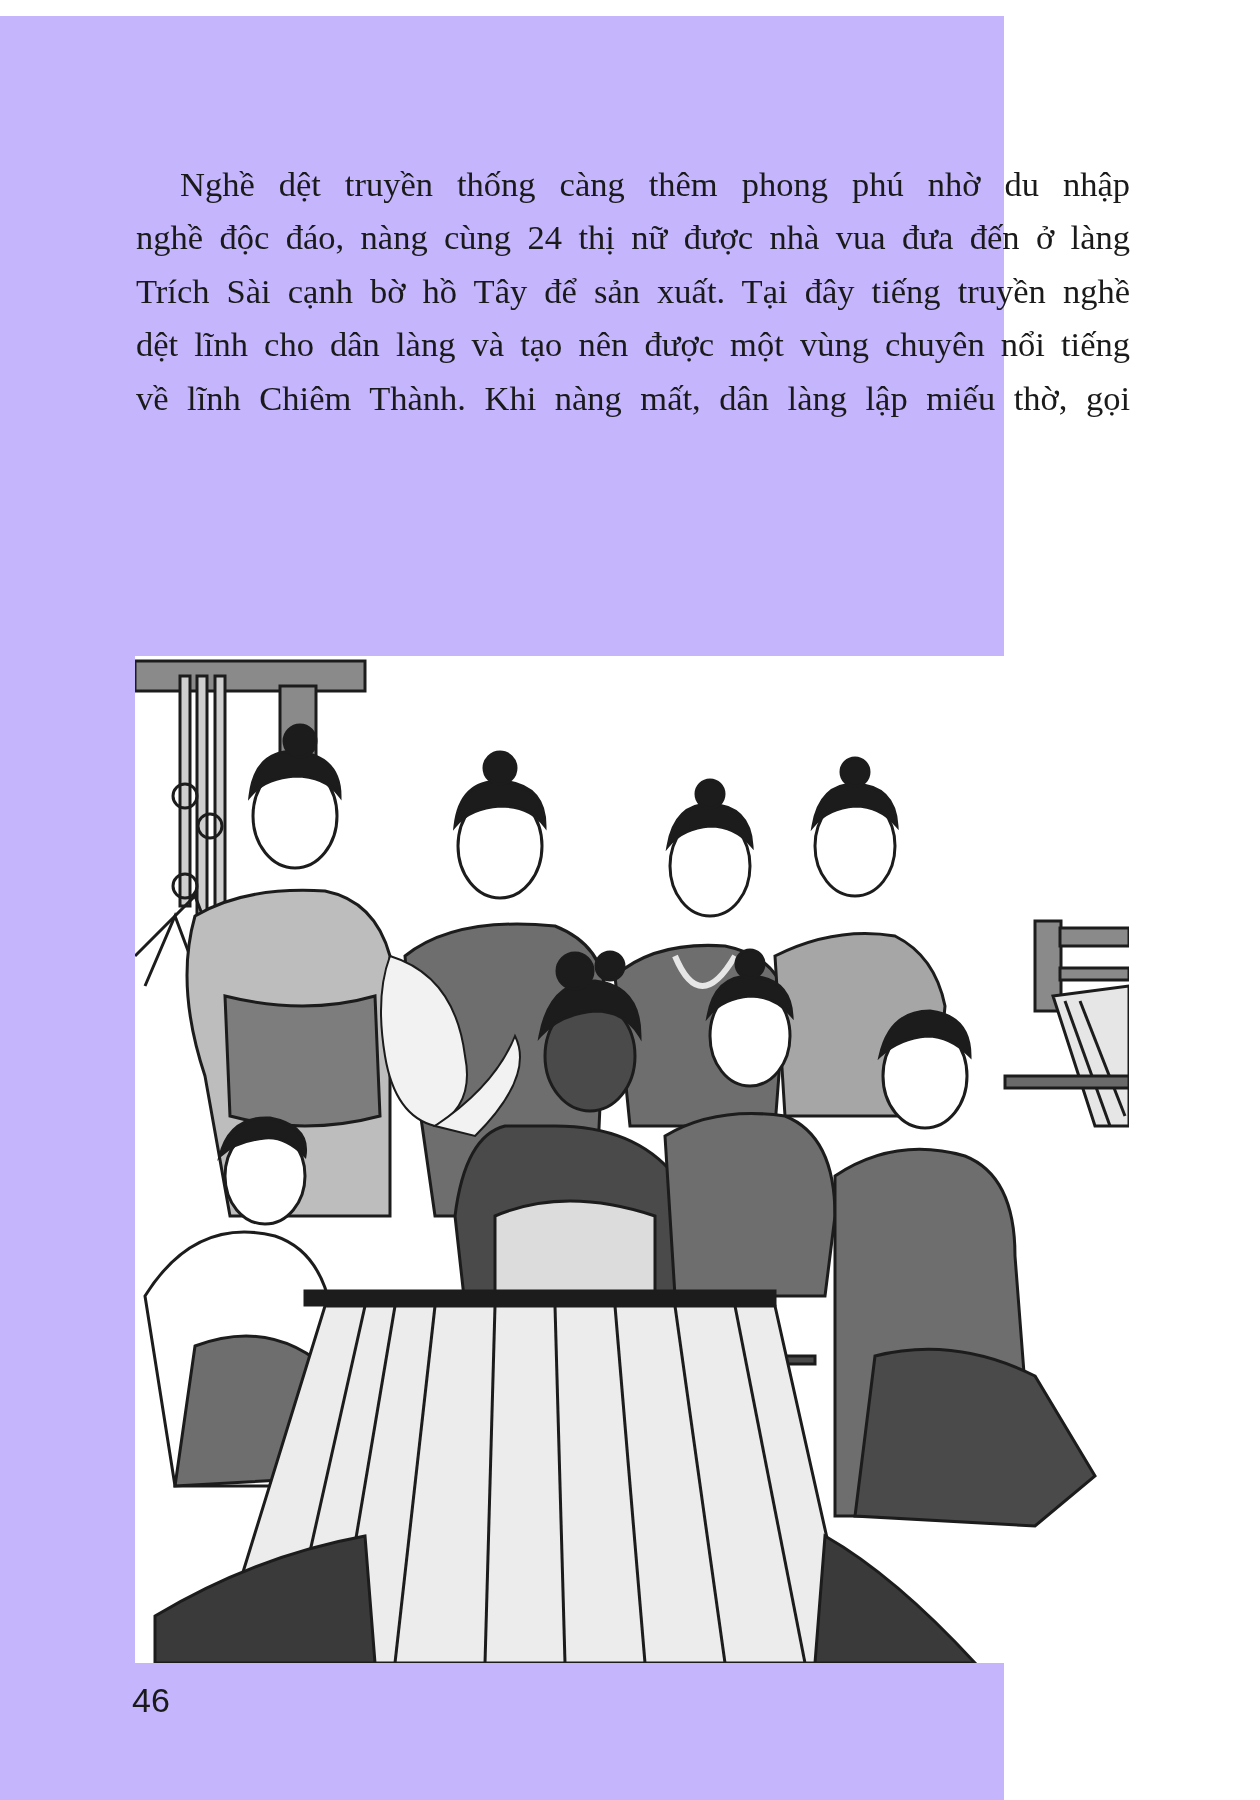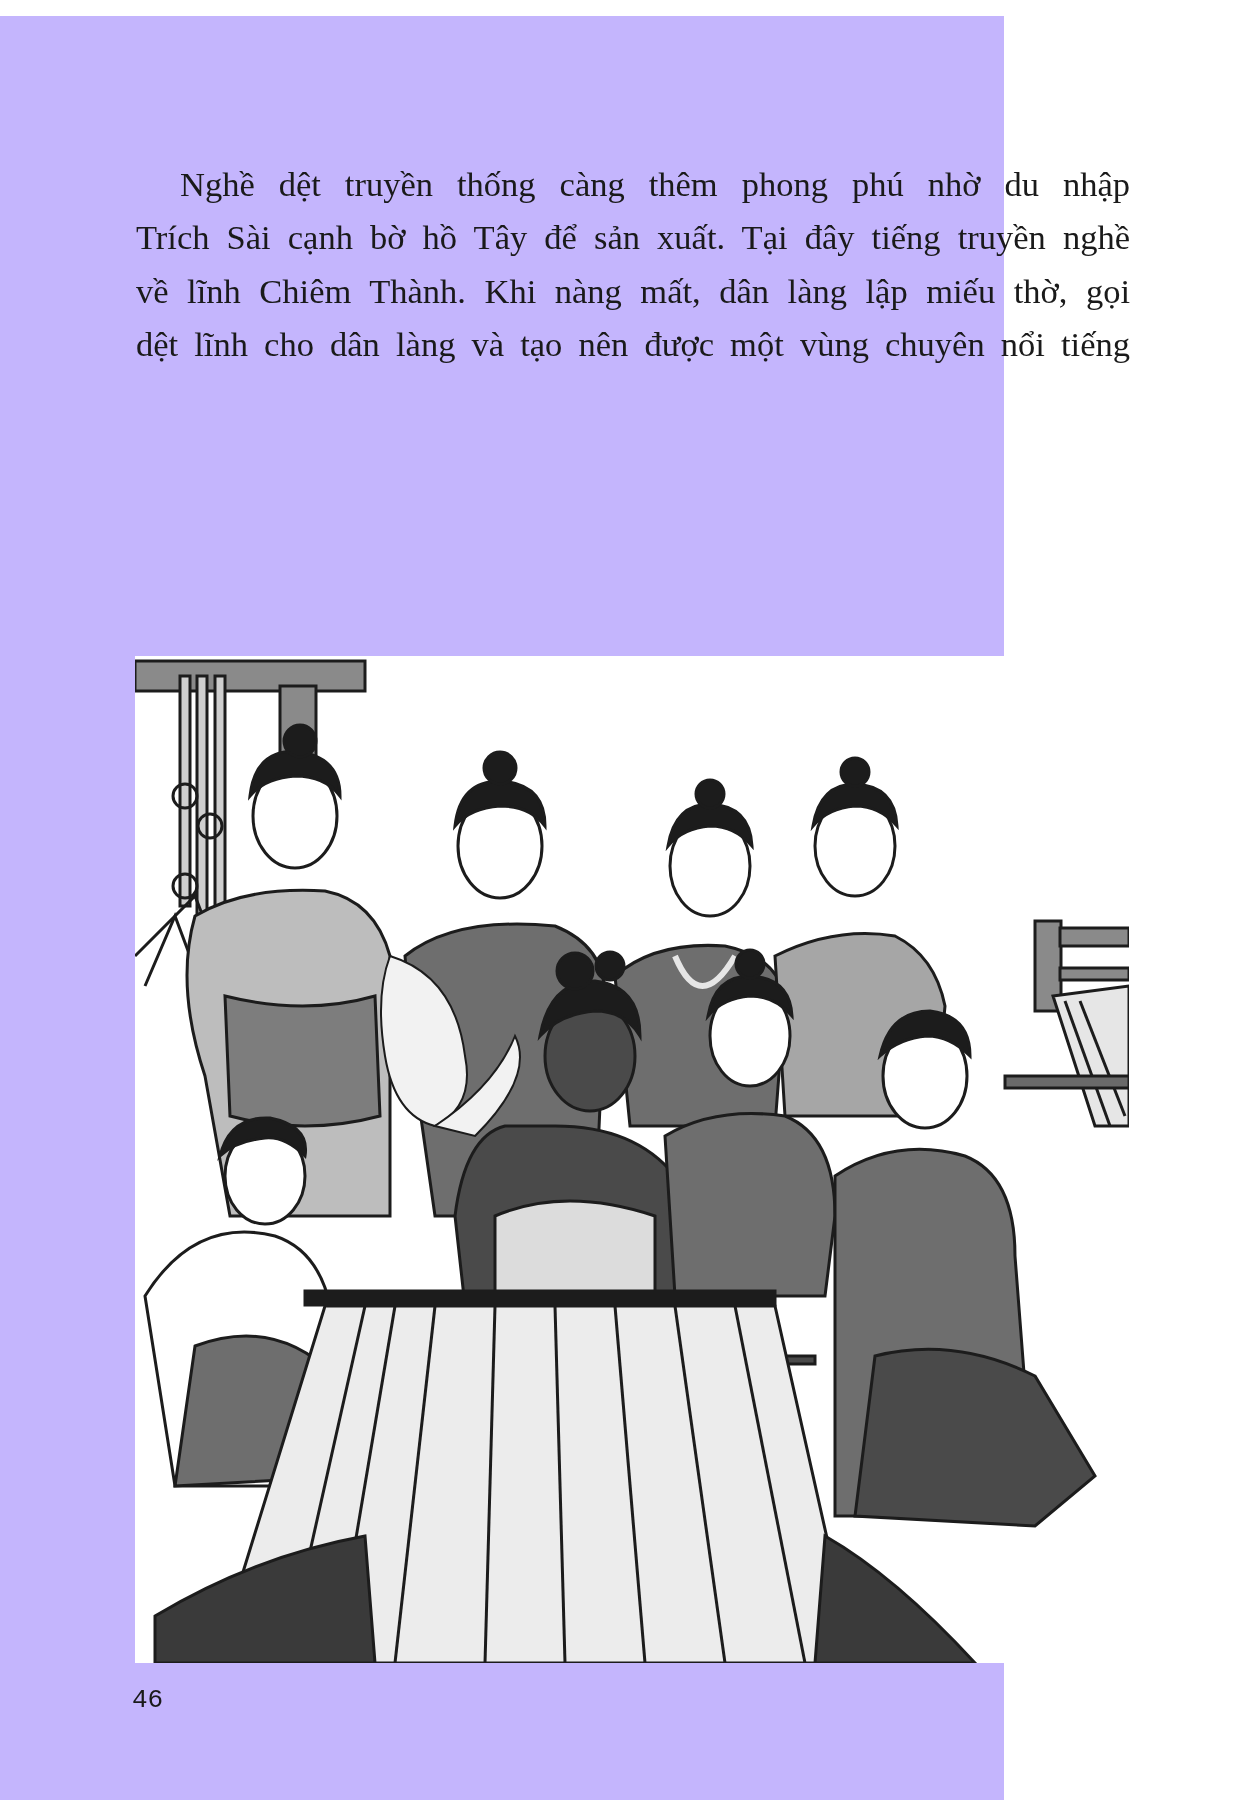--- a/index.html
+++ b/index.html
@@ -14,34 +14,35 @@
   .body-text .line { display: block; white-space: nowrap; text-align: justify; text-align-last: justify; height: 53.4px; }
   .body-text .line.first { text-indent: 44px; }
   .body-text .line.last { text-align-last: left; }
   .illustration {
     position: absolute; left: 135px; top: 640px; width: 994px; height: 1007px;
     background: #fff; overflow: hidden;
   }
   .illustration svg { display: block; width: 100%; height: 100%; }
   .page-number {
     position: absolute; left: 132px; top: 1664px;
-    font-family: Liberation Mono, monospace;
-    font-size: 26px; color: #1a1a1a; line-height: 40px;
+    font-family: Liberation Sans, sans-serif;
+    font-size: 34px; color: #1a1a1a; line-height: 40px;
   }
 </style>
 </head>
 <body>
 
 <div class="page">
 
   <p class="body-text">
     <span class="line first">Nghề dệt truyền thống càng thêm phong phú nhờ du nhập</span>
+    <span class="line">nghề độc đáo, nàng cùng 24 thị nữ được nhà vua đưa đến ở làng</span>
     <span class="line">Trích Sài cạnh bờ hồ Tây để sản xuất. Tại đây tiếng truyền nghề</span>
+    <span class="line">dệt lĩnh cho dân làng và tạo nên được một vùng chuyên nổi tiếng</span>
     <span class="line">về lĩnh Chiêm Thành. Khi nàng mất, dân làng lập miếu thờ, gọi</span>
-    <span class="line">dệt lĩnh cho dân làng và tạo nên được một vùng chuyên nổi tiếng</span>
   </p>
 
   <div class="illustration">
     <svg viewBox="0 0 994 1007" xmlns="http://www.w3.org/2000/svg">
 
       <g stroke="#1c1c1c" stroke-width="3" fill="#8a8a8a">
         <rect x="0" y="5" width="230" height="30"></rect>
         <rect x="145" y="30" width="36" height="170"></rect>
         <rect x="45" y="20" width="10" height="230" fill="#cfcfcf"></rect>
         <rect x="62" y="20" width="10" height="260" fill="#cfcfcf"></rect>

